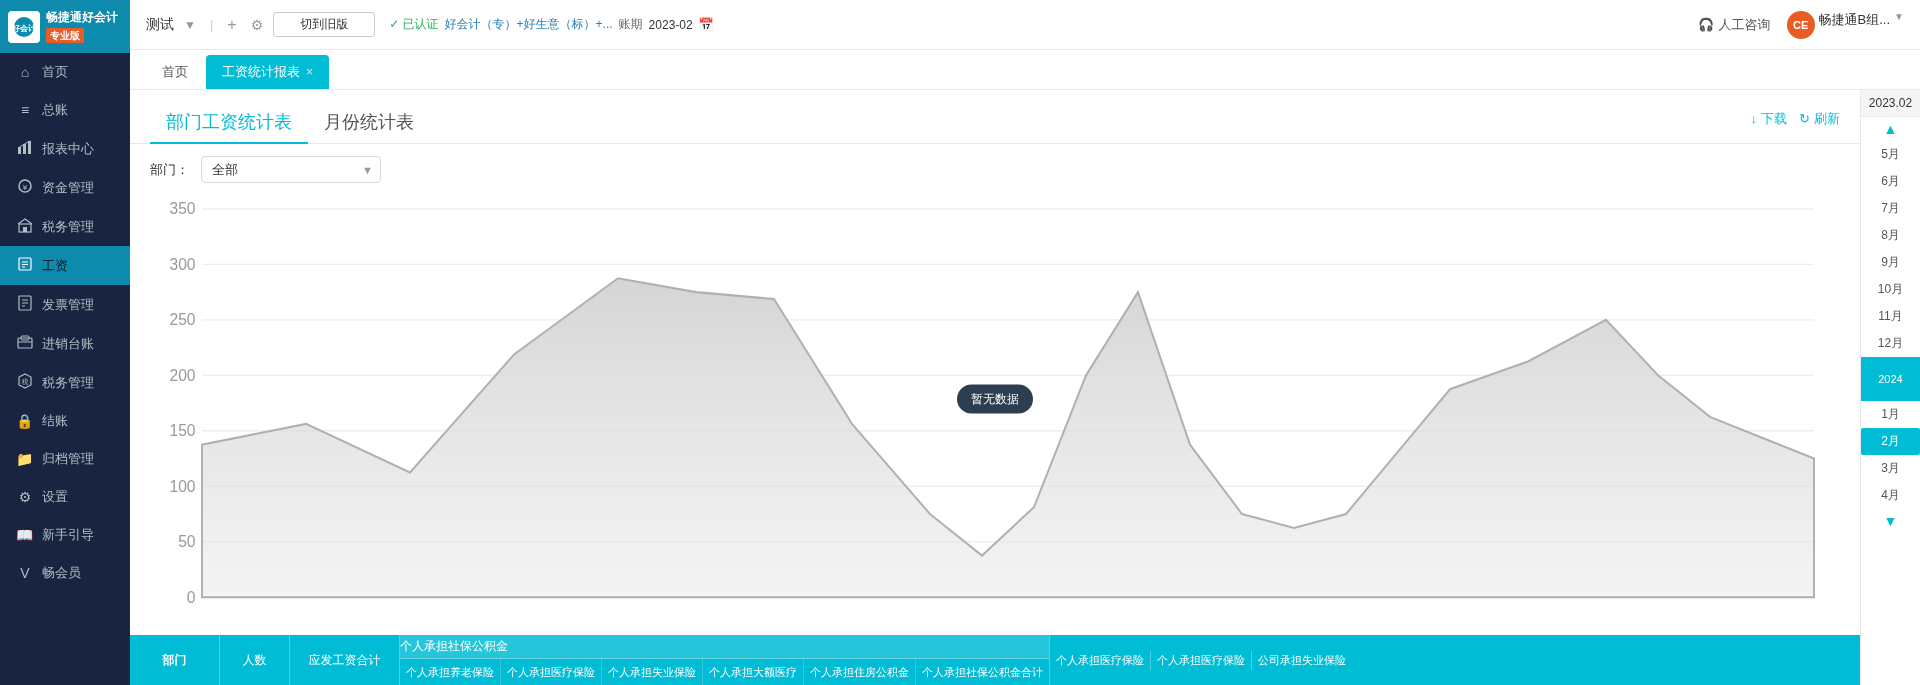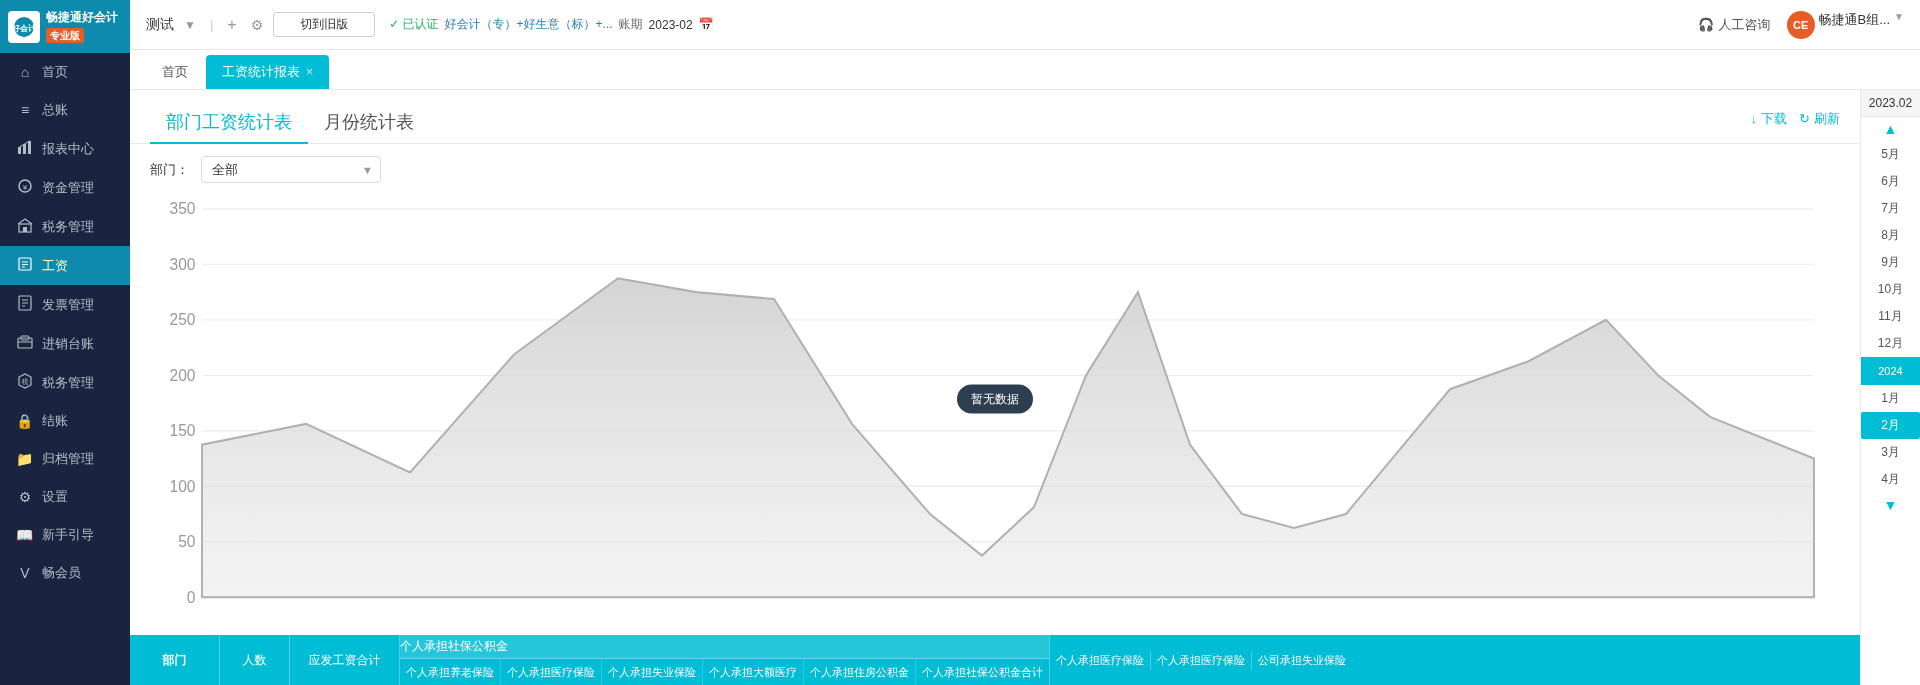--- a/index.html
+++ b/index.html
@@ -43,21 +43,21 @@
     .sidebar-item {
       display: flex;
       align-items: center;
       gap: 8px;
       padding: 10px 16px;
       cursor: pointer;
       color: #b0bec5;
       font-size: 13px;
       transition: background 0.2s;
     }
-    .sidebar-item.active { background: #0e8aad; color: #fef9c3; }
+    .sidebar-item.active { background: #0e8aad; color: #0f172a; }
     .sidebar-item-icon { font-size: 14px; width: 18px; text-align: center; }
 
     
     .main {
       flex: 1;
       display: flex;
       flex-direction: column;
       overflow: hidden;
       background: #f0f2f5;
     }
@@ -331,21 +331,21 @@
       font-size: 12px;
     }
     .date-item.active {
       background: #00bcd4;
       color: white;
       border-radius: 2px;
     }
     .date-year {
       width: 100%;
       text-align: center;
-      padding: 8px 2px;
+      padding: 16px 2px;
       font-size: 11px;
       color: white;
       background: #00bcd4;
       cursor: pointer;
     }
   </style>
 </head>
 <body>
 
 <div class="sidebar">

